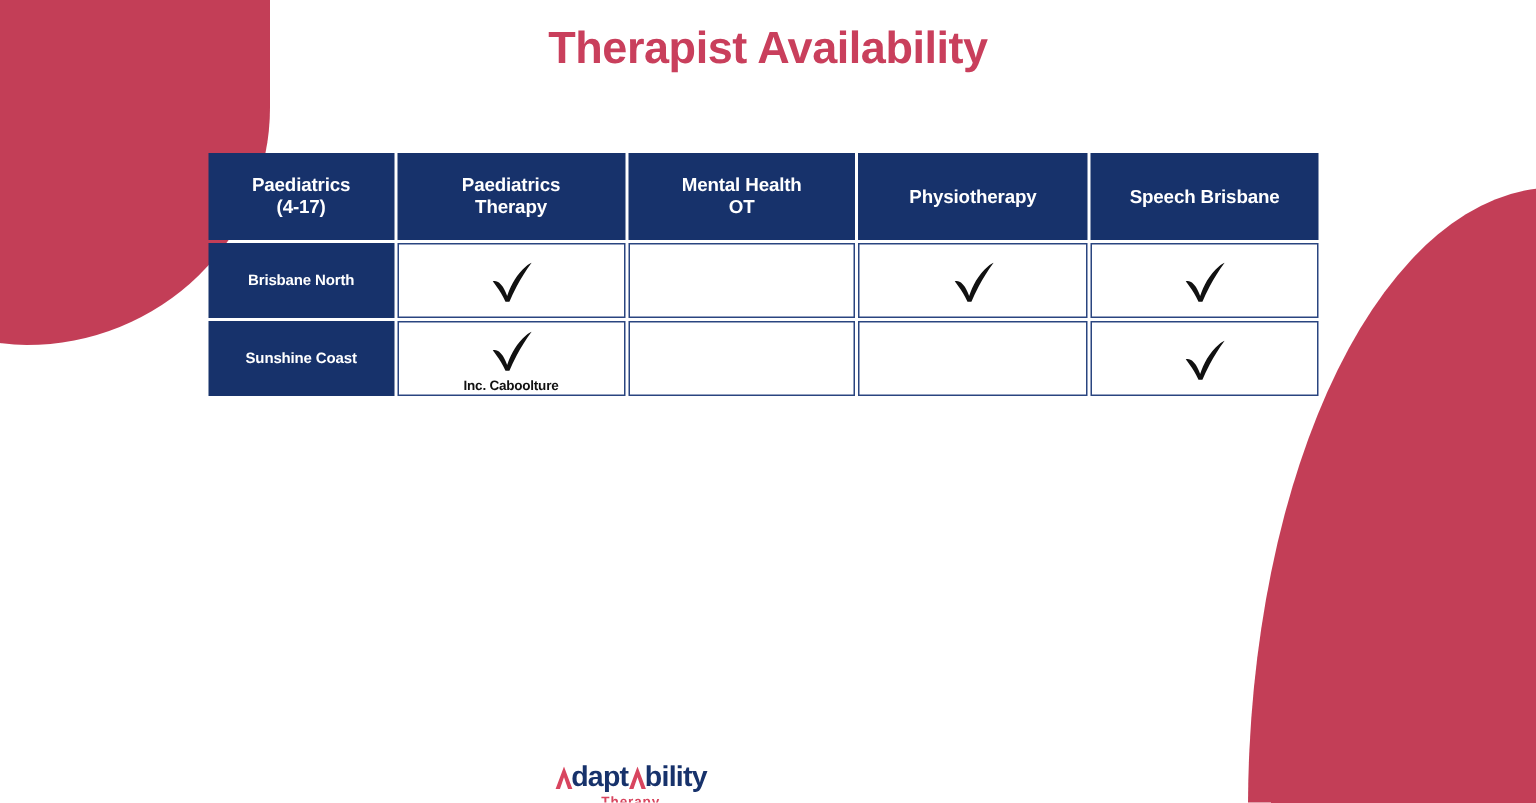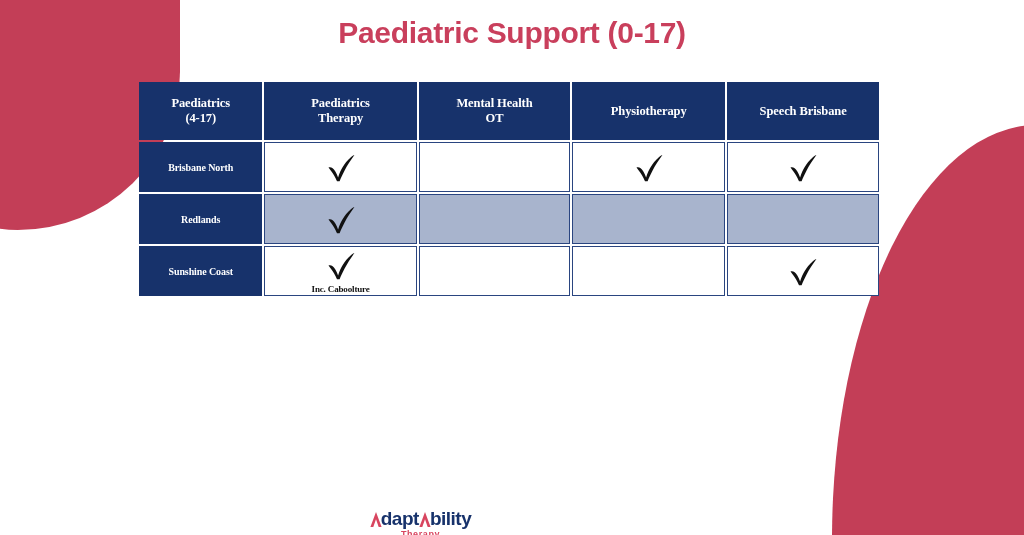--- a/index.html
+++ b/index.html
@@ -42,26 +42,25 @@
     color:#c93f5c;
     font-weight:bold;
     font-size:30px;
     line-height:34px;
     letter-spacing:-0.3px;
   }
 
   
   #availability-table{
     position:absolute;
-    left:137px;top:80px;
+    left:137px;top:100px;
     width:744px;
     border-collapse:separate;
     border-spacing:2px;
     z-index:3;
-    font-family:Liberation Serif, serif;
   }
   #availability-table td, #availability-table th{
     padding:0;margin:0;
   }
   .hdr{
     background:#17326b;
     color:#ffffff;
     font-weight:bold;
     font-size:12.5px;
     line-height:15px;
@@ -139,21 +138,21 @@
 </style>
 </head>
 <body>
 
 <div class="blob" id="blob-tl-2"></div>
 <div class="blob" id="blob-tl"></div>
 <div class="blob" id="blob-br-2"></div>
 <div class="blob" id="blob-br"></div>
 
 <div id="title-block">
-  <div class="title-line">Paediatric Support (0-17)</div>
+  <div class="title-line">Therapist Availability</div>
 </div>
 
 <table id="availability-table">
   <thead>
     <tr>
         <th class="hdr col-first">
           <div>Paediatrics</div>
           <div>(4-17)</div>
         </th>
         <th class="hdr">
@@ -196,35 +195,20 @@
         </td>
         <td class="cell light">
           <div class="checkwrap">
             <span>
               <svg class="check-svg" width="34" height="34" viewBox="0 0 34 34">
                 <path d="M4.5 17.5 C7 16.6 9.2 18.2 11.2 21.2 C12.4 23.1 13.3 25.2 14.1 27.4 C16.4 20.4 20.0 13.3 26.6 7.6 C28.2 6.2 29.6 5.4 30.4 5.1 C26.6 10.3 23.3 15.4 20.6 20.6 C18.5 24.7 16.8 28.2 15.6 31.2 L13.0 31.2 C11.2 27.3 9.2 23.8 6.9 20.8 C6.0 19.6 5.2 18.5 4.5 17.5 Z" fill="#111111"></path>
               </svg>
             </span>
           </div>
         </td>
-      </tr>
-      <tr>
-        <td class="rowlabel">Redlands</td>
-        <td class="cell shade">
-          <div class="checkwrap">
-            <span>
-              <svg class="check-svg" width="34" height="34" viewBox="0 0 34 34">
-                <path d="M4.5 17.5 C7 16.6 9.2 18.2 11.2 21.2 C12.4 23.1 13.3 25.2 14.1 27.4 C16.4 20.4 20.0 13.3 26.6 7.6 C28.2 6.2 29.6 5.4 30.4 5.1 C26.6 10.3 23.3 15.4 20.6 20.6 C18.5 24.7 16.8 28.2 15.6 31.2 L13.0 31.2 C11.2 27.3 9.2 23.8 6.9 20.8 C6.0 19.6 5.2 18.5 4.5 17.5 Z" fill="#111111"></path>
-              </svg>
-            </span>
-          </div>
-        </td>
-        <td class="cell shade"></td>
-        <td class="cell shade"></td>
-        <td class="cell shade"></td>
       </tr>
       <tr>
         <td class="rowlabel">Sunshine Coast</td>
         <td class="cell light">
           <div class="checkwrap">
             <span>
               <svg class="check-svg" width="34" height="34" viewBox="0 0 34 34">
                 <path d="M4.5 17.5 C7 16.6 9.2 18.2 11.2 21.2 C12.4 23.1 13.3 25.2 14.1 27.4 C16.4 20.4 20.0 13.3 26.6 7.6 C28.2 6.2 29.6 5.4 30.4 5.1 C26.6 10.3 23.3 15.4 20.6 20.6 C18.5 24.7 16.8 28.2 15.6 31.2 L13.0 31.2 C11.2 27.3 9.2 23.8 6.9 20.8 C6.0 19.6 5.2 18.5 4.5 17.5 Z" fill="#111111"></path>
               </svg>
             </span>

